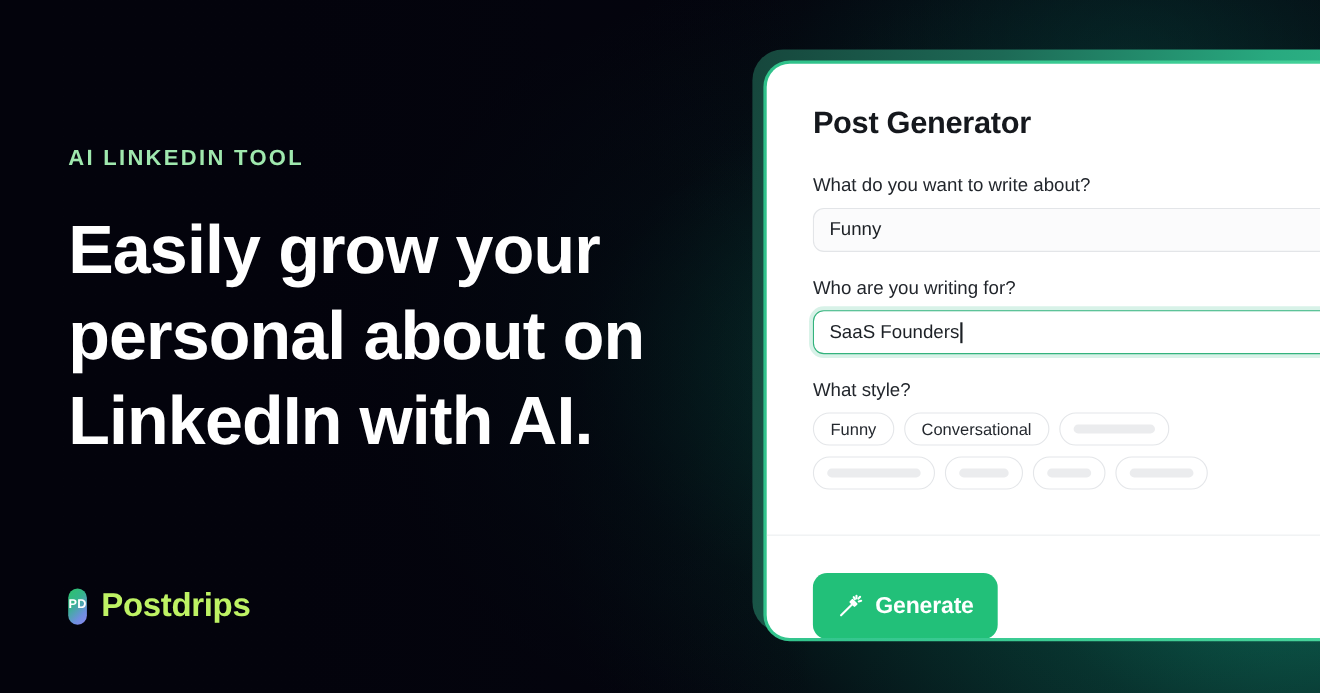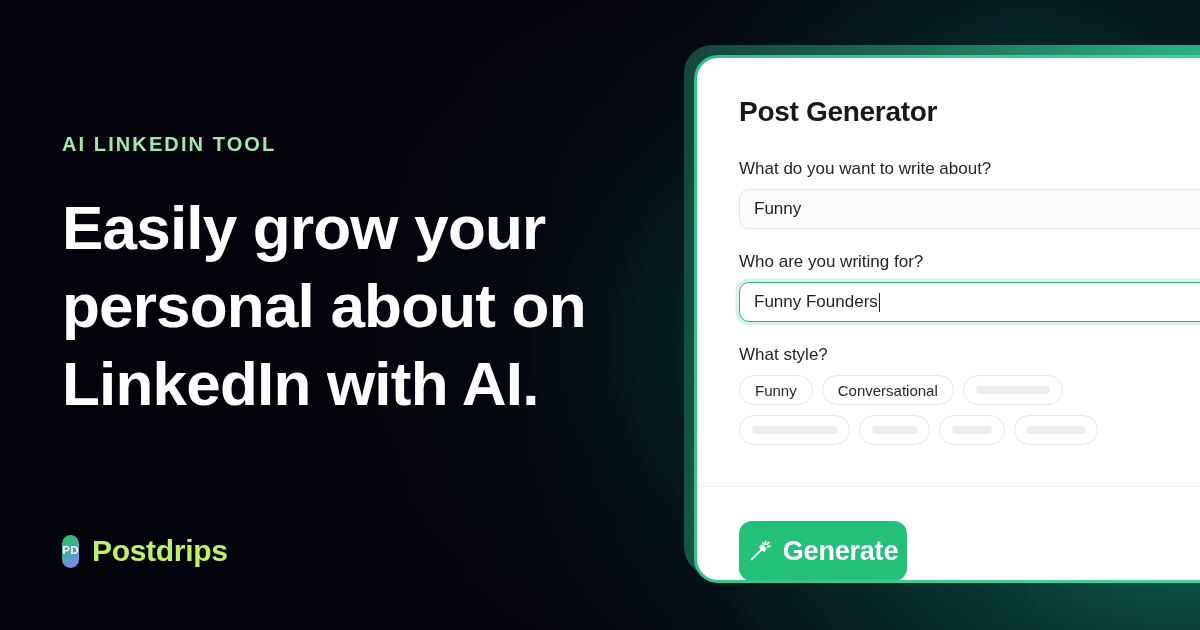--- a/index.html
+++ b/index.html
@@ -169,21 +169,21 @@
     height:1px; background:#eceef0;
   }
 
   .footer { position:absolute; left:42px; top:463px; }
   .generate-btn {
     height:60px; width:168px;
     border-radius:13px;
     background:#22c079;
     display:flex; align-items:center; justify-content:center;
     gap:11px;
-    color:#ffffff; font-size:27px; font-weight:bold;
+    color:#ffffff; font-size:21px; font-weight:bold;
     letter-spacing:-0.2px;
     border:none; cursor:pointer;
     font-family:"Liberation Sans", sans-serif;
   }
   .wand-icon { width:24px; height:24px; display:block; flex:0 0 auto; }
 </style>
 </head>
 <body>
 
 <div id="stage">
@@ -213,21 +213,21 @@
       <div class="card-body">
         <div class="card-title">Post Generator</div>
 
         <div class="field-label">What do you want to write about?</div>
         <div class="field">
           <span>Funny</span>
         </div>
 
         <div class="field-label">Who are you writing for?</div>
         <div class="field focused">
-          <span>Funny Founders</span>
+          <span>SaaS Founders</span>
             <i class="caret"></i>
         </div>
 
         <div class="field-label">What style?</div>
         <div class="chip-rows">
           <div class="chip-row">
               <div class="chip">
                 <span>Funny</span>
               </div>
               <div class="chip">

